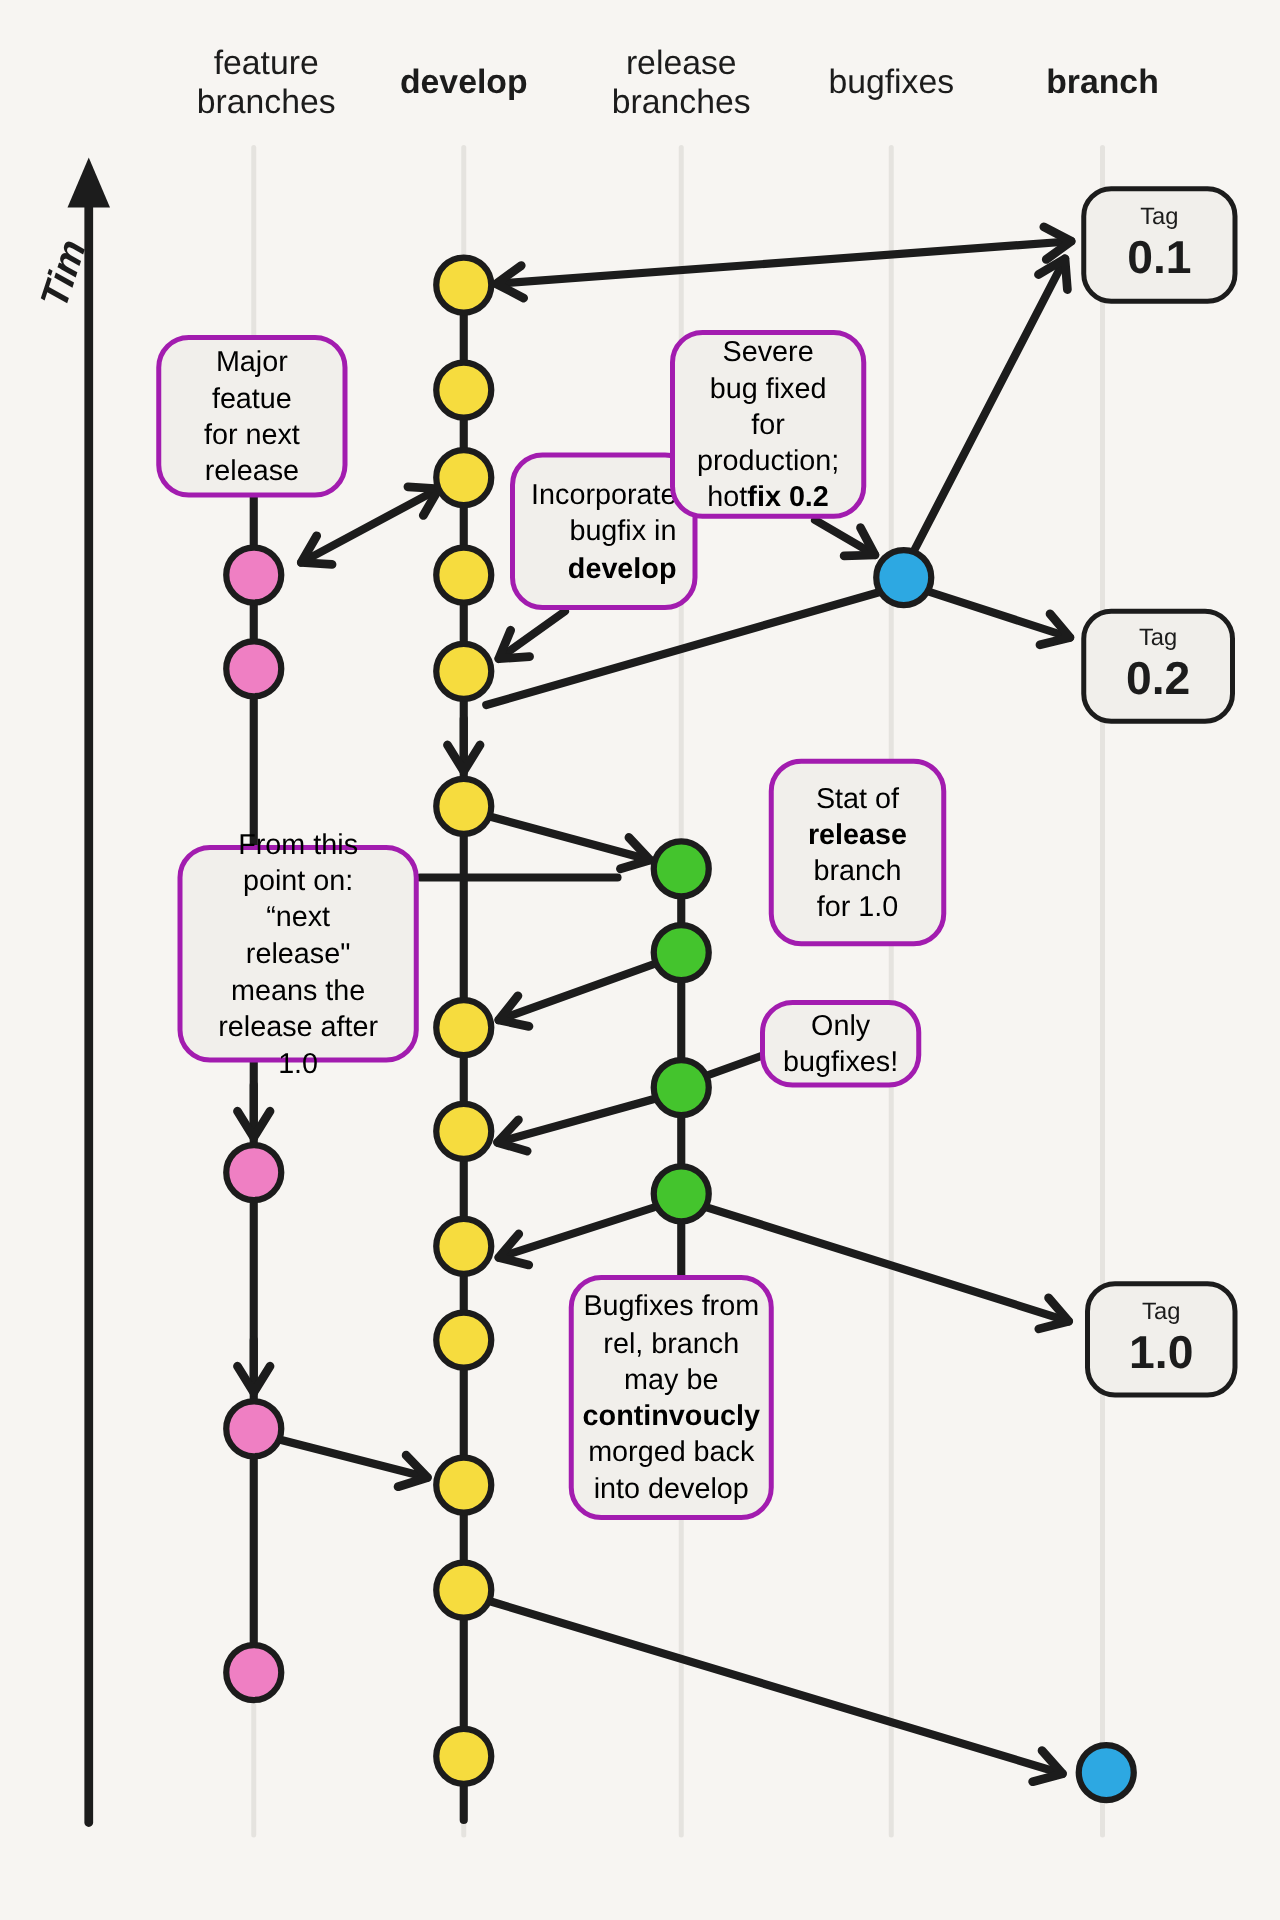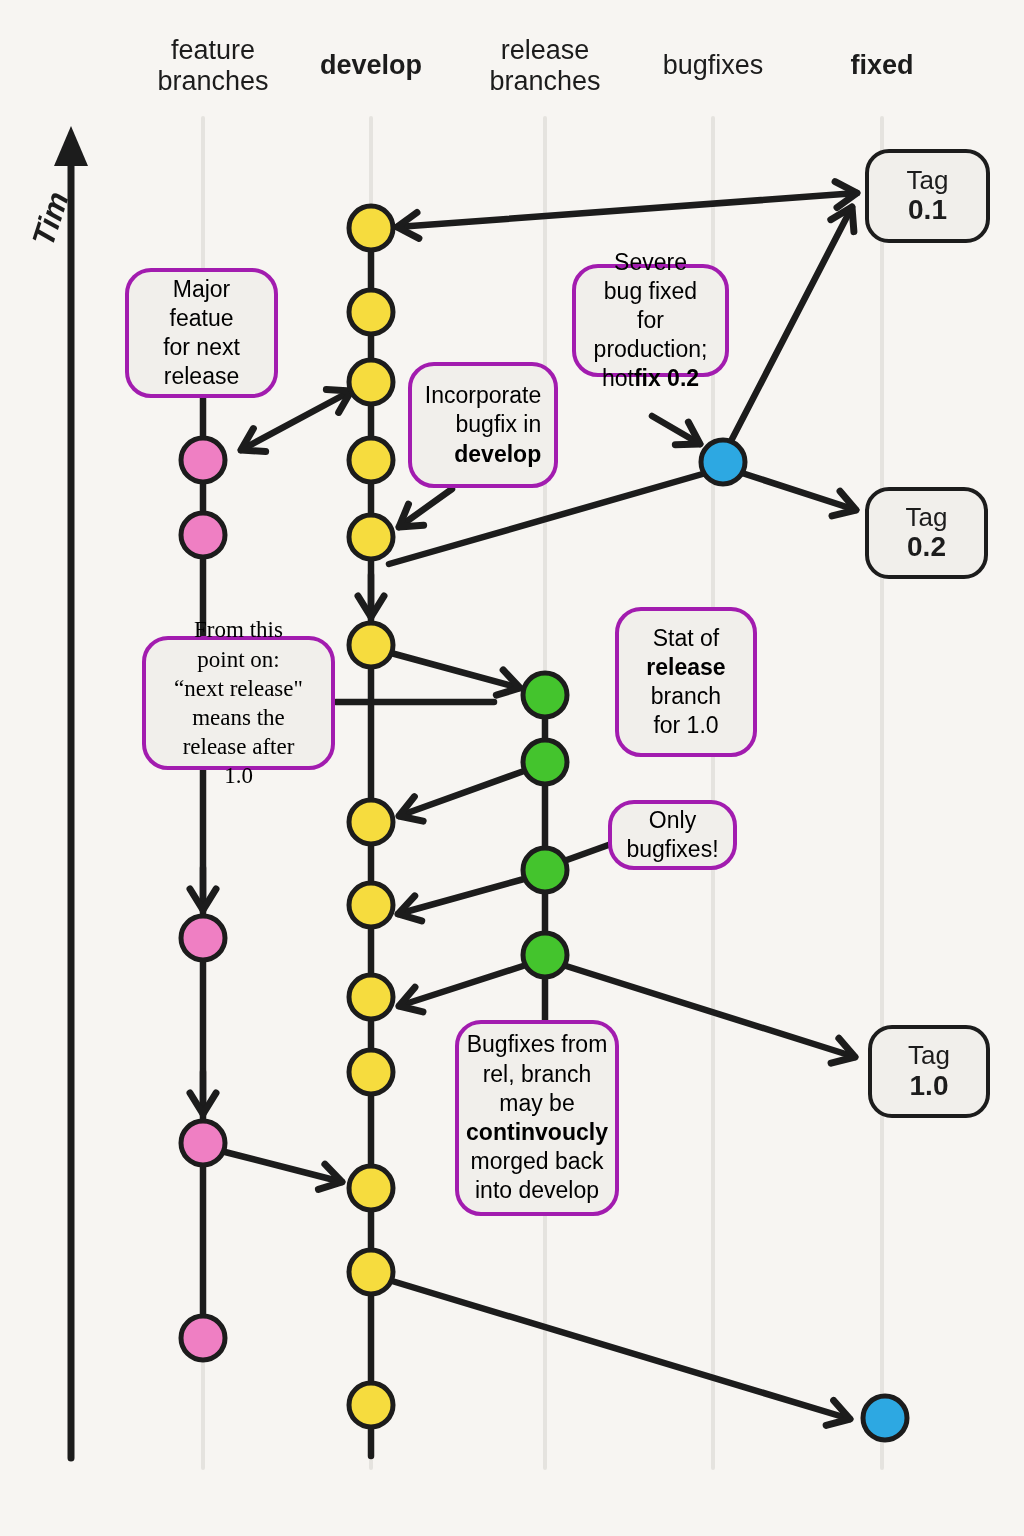--- a/index.html
+++ b/index.html
@@ -36,22 +36,22 @@
   .note b{font-weight:700;}
   .tag-box{
     position:absolute;
     background:#F1EFEB;
     border:4px solid #1C1C1C;
     border-radius:24px;
     display:flex;flex-direction:column;align-items:center;justify-content:center;
     text-align:center;color:#1C1C1C;
     box-sizing:border-box;
   }
-  .tag-box .tag-word{font-size:26px;line-height:1.1;}
-  .tag-box .tag-version{font-size:28px;line-height:1.15;font-weight:700;}
+  .tag-box .tag-word{font-size:19px;line-height:1.1;}
+  .tag-box .tag-version{font-size:37px;line-height:1.15;font-weight:700;}
   #time-label{
     position:absolute;left:6px;top:198px;width:90px;height:42px;
     font-size:31px;font-weight:700;font-style:italic;color:#1C1C1C;
     transform:rotate(-72deg);
     display:flex;align-items:center;justify-content:center;
   }
 </style>
 </head>
 <body>
 
@@ -129,34 +129,34 @@
       </g>
   </svg>
 
   <div id="headers">
       <div class="col-header" style="left: 118px;">feature
 branches</div>
       <div class="col-header bold" style="left: 276px;">develop</div>
       <div class="col-header" style="left: 450px;">release
 branches</div>
       <div class="col-header" style="left: 618px;">bugfixes</div>
-      <div class="col-header bold" style="left: 787px;">fixed</div>
+      <div class="col-header bold" style="left: 787px;">branch</div>
     </div>
   <div id="time-label">Tim</div>
   <div id="notes">
       <div class="note" style="left: 125px; top: 268px; width: 153px; height: 130px;">
         <span><span>Major featue for next release</span></span>
       </div>
       <div class="note" style="left: 408px; top: 362px; width: 150px; height: 126px; text-align: right;">
         <span><span>Incorporate bugfix in </span><b>develop</b></span>
       </div>
-      <div class="note" style="left: 572px; top: 264px; width: 157px; height: 113px;">
+      <div class="note" style="left: 536px; top: 264px; width: 157px; height: 151px;">
         <span><span>Severe bug fixed for production; hot</span><b>fix 0.2</b></span>
       </div>
-      <div class="note" style="left: 142px; top: 636px; width: 193px; height: 134px; font-family: Liberation Serif, serif;">
+      <div class="note" style="left: 142px; top: 676px; width: 193px; height: 174px;">
         <span><span>From this point on: “next release" means the release after 1.0</span></span>
       </div>
       <div class="note" style="left: 615px; top: 607px; width: 142px; height: 150px;">
         <span><span>Stat of </span><b>release</b><span> branch for 1.0</span></span>
       </div>
       <div class="note" style="left: 608px; top: 800px; width: 129px; height: 70px;">
         <span><span>Only bugfixes!</span></span>
       </div>
       <div class="note" style="left: 455px; top: 1020px; width: 164px; height: 196px;">
         <span><span>Bugfixes from rel, branch may be </span><b>continvoucly</b><span> morged back into develop</span></span>

